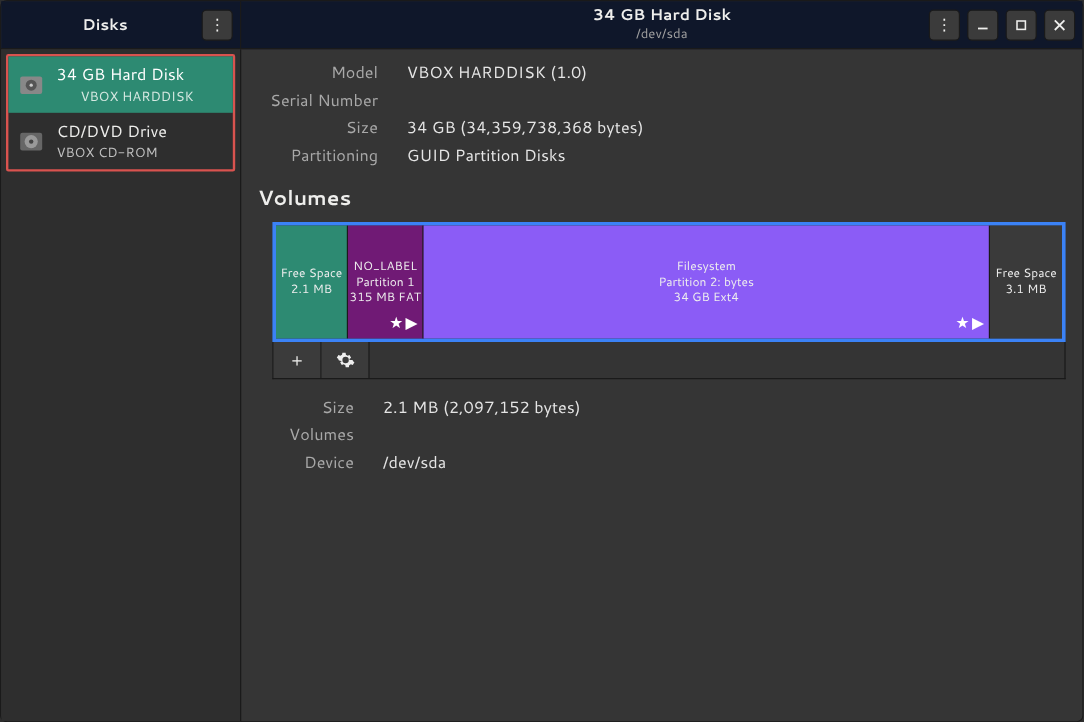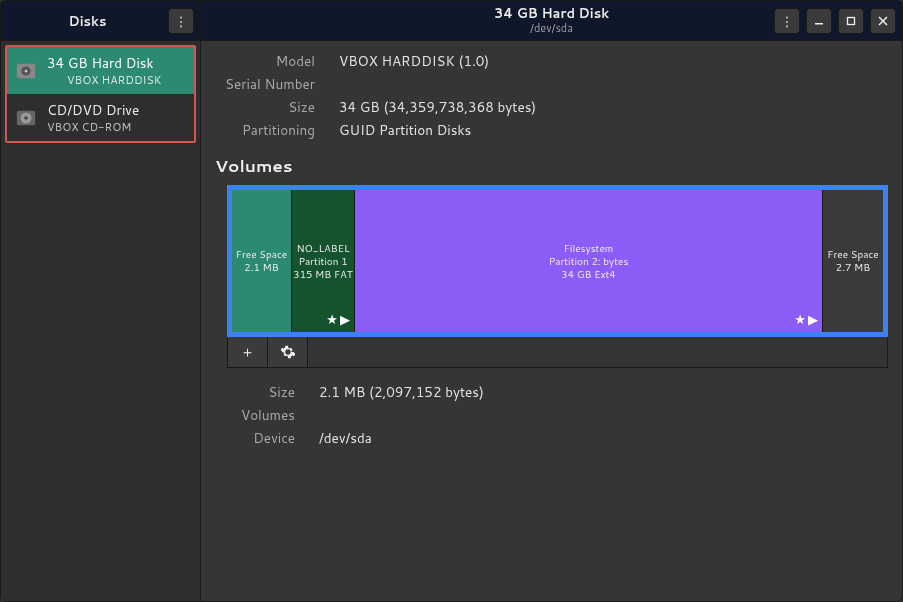--- a/index.html
+++ b/index.html
@@ -22,25 +22,25 @@
     .side-icon { width: 22px; height: 22px; display: flex; align-items: center; justify-content: center; }
     .side-text .l1 { font-size: 13.5px; font-weight: 500; }
     .side-text .l2 { font-size: 11px; color: #c0c0c0; }
     .side-item.selected .l2 { color: #d5e8e1; margin-left: 20px; }
     .content { flex: 1; padding: 10px 14px; overflow: auto; }
     .info-row { display: flex; margin-bottom: 4px; font-size: 13.5px; }
     .info-label { width: 100px; text-align: right; color: #a8a8a8; margin-right: 24px; }
     .info-value { color: #e5e5e5; }
     .section-title { font-size: 17px; font-weight: bold; margin: 14px 0 8px 0; }
     .volbox { margin-left: 12px; }
-    .volumes { display: flex; border: 5px solid #3b82f6; height: 152px; background: #2a2a2a; }
+    .volumes { display: flex; border: 3px solid #3b82f6; height: 100px; background: #2a2a2a; }
     .seg { position: relative; display: flex; flex-direction: column; align-items: center; justify-content: center; text-align: center; font-size: 10px; line-height: 1.3; color: #eee; border-right: 1px solid #1a1a1a; }
     .seg:last-child { border-right: none; }
     .seg0 { width: 60px; background: #2d8a72; }
-    .seg1 { width: 63px; background: #14532d; }
+    .seg1 { width: 63px; background: #701a75; }
     .seg2 { flex: 1; background: #8b5cf6; }
     .seg3 { width: 60px; background: #3a3a3a; }
     .seg-icons { position: absolute; bottom: 4px; right: 4px; display: flex; gap: 2px; font-size: 13px; color: #fff; }
     .vol-toolbar { display: flex; border: 1px solid #1a1a1a; border-top: none; background: #343434; }
     .tb-btn { border: none; border-right: 1px solid #1a1a1a; background: #3b3b3b; width: 40px; height: 30px; display: flex; align-items: center; justify-content: center; color: #eeeeec; cursor: pointer; font-size: 15px; }
     .vol-info { margin-top: 14px; }
     svg { display: block; }
   </style>
 </head>
 <body>
@@ -151,21 +151,21 @@
             <div>Filesystem</div>
             <div>Partition 2: bytes</div>
             <div>34 GB Ext4</div>
             <div class="seg-icons">
               <span>★</span>
               <span>▶</span>
             </div>
           </div>
           <div class="seg seg3">
             <div>Free Space</div>
-            <div>2.7 MB</div>
+            <div>3.1 MB</div>
           </div>
         </div>
 
         <div class="vol-toolbar">
           <button class="tb-btn">
             <span>＋</span>
           </button>
           <button class="tb-btn">
             <svg width="16" height="16" viewBox="0 0 24 24" fill="#eee">
                 <path d="M12 8a4 4 0 100 8 4 4 0 000-8zm9 4a7 7 0 01-.1 1.2l2.1 1.6-2 3.5-2.5-1a7 7 0 01-2 1.2l-.4 2.7h-4l-.4-2.7a7 7 0 01-2-1.2l-2.5 1-2-3.5 2.1-1.6A7 7 0 013 12a7 7 0 01.1-1.2L1 9.2l2-3.5 2.5 1a7 7 0 012-1.2L8 2.8h4l.4 2.7a7 7 0 012 1.2l2.5-1 2 3.5-2.1 1.6c.1.4.2.8.2 1.2z"></path>

